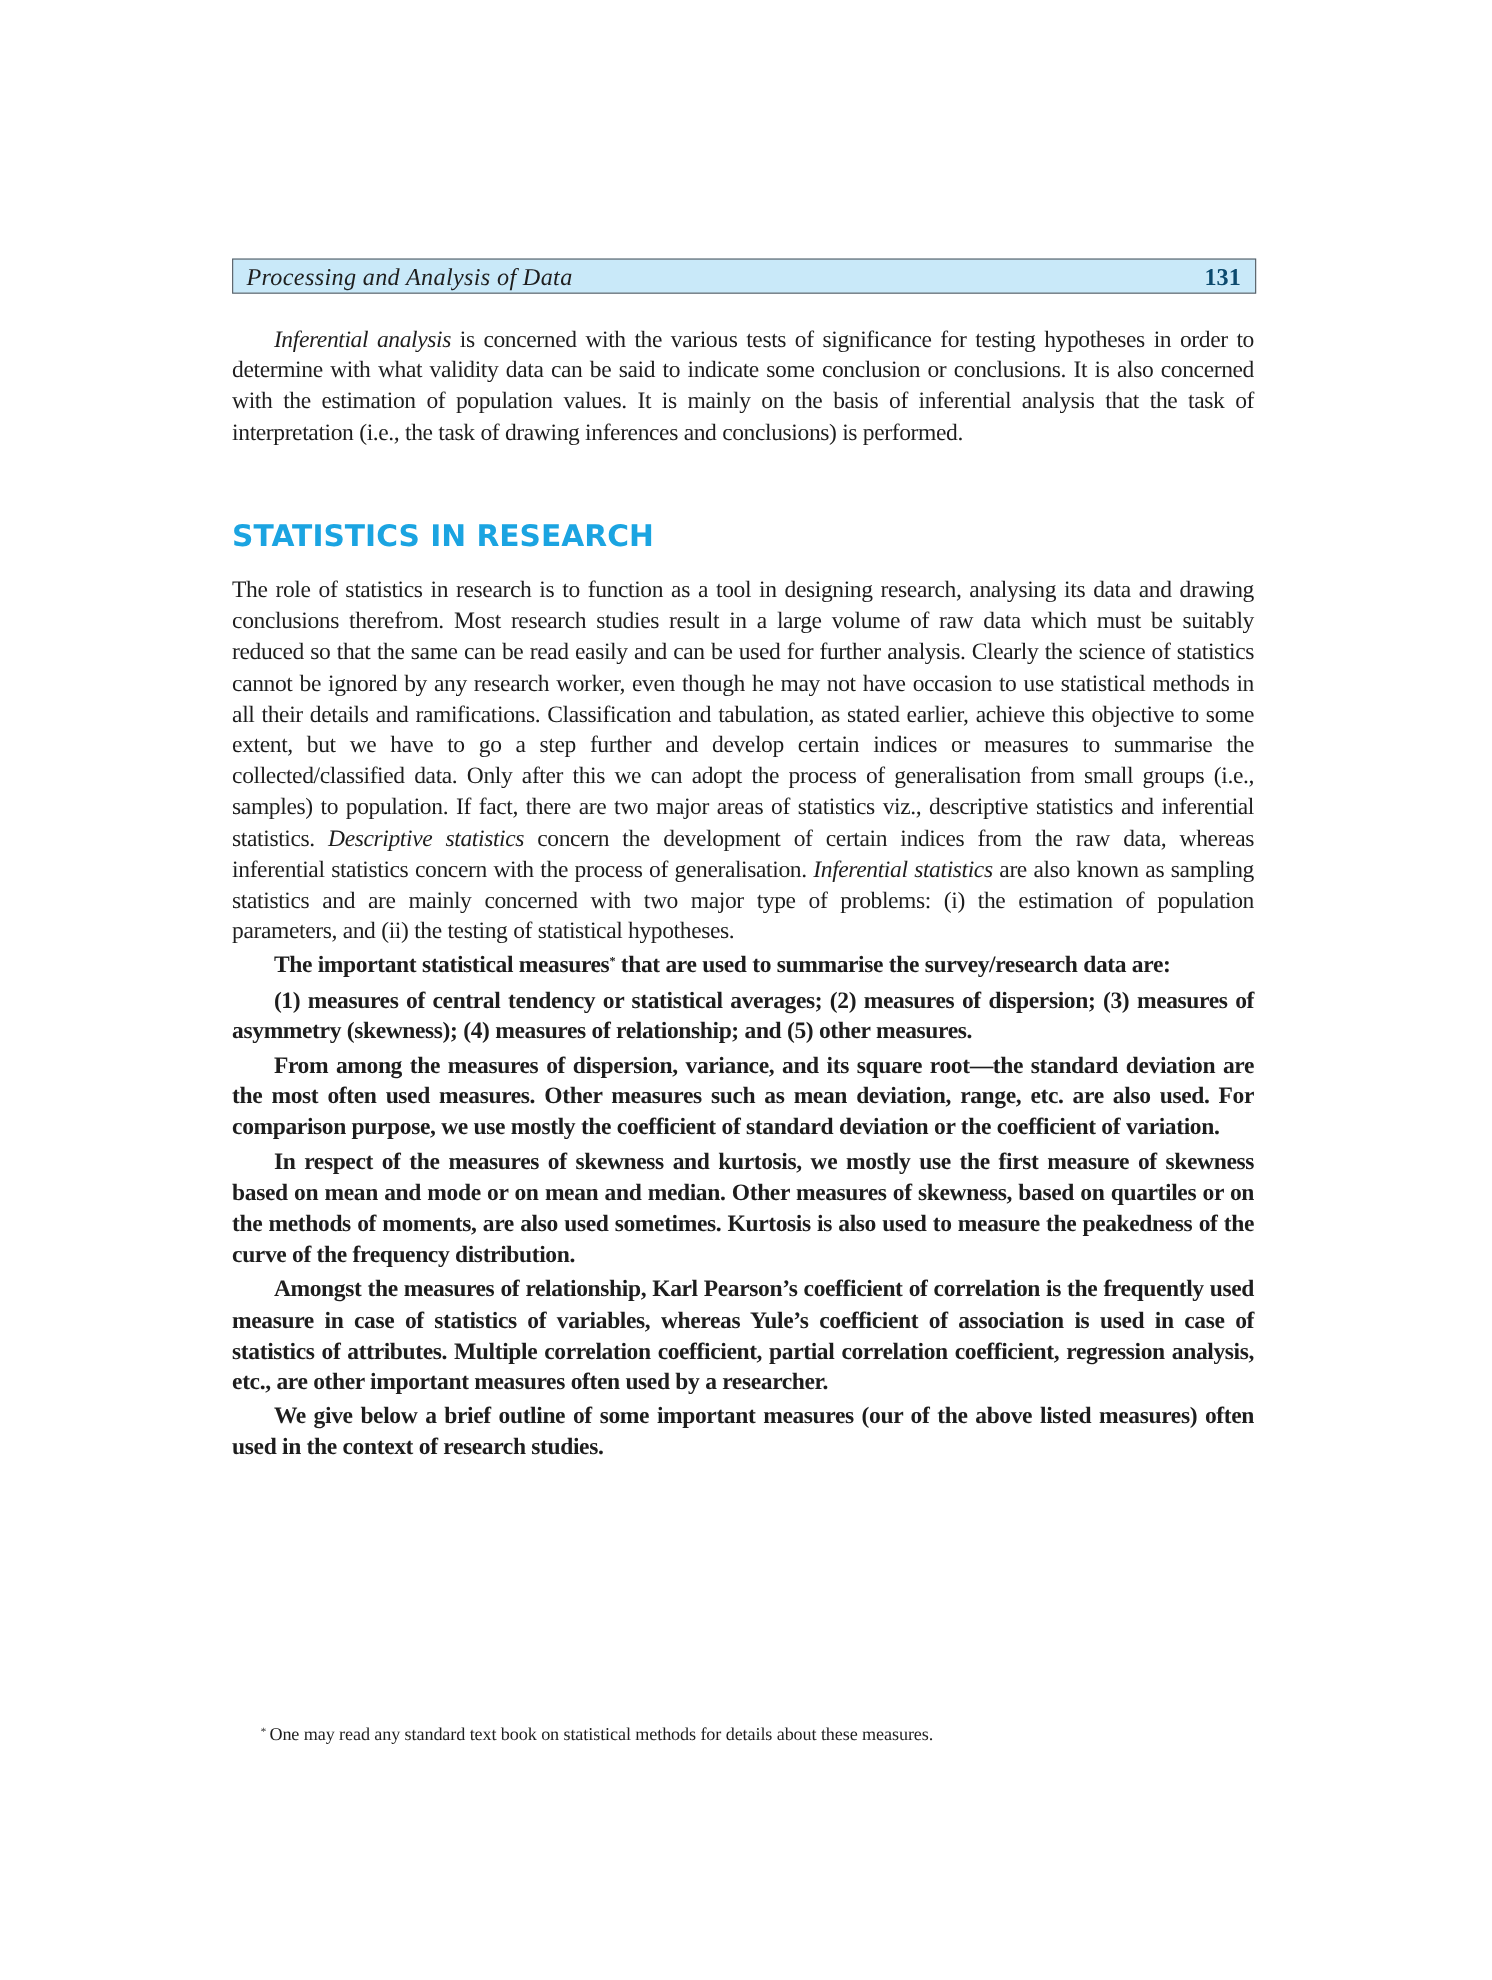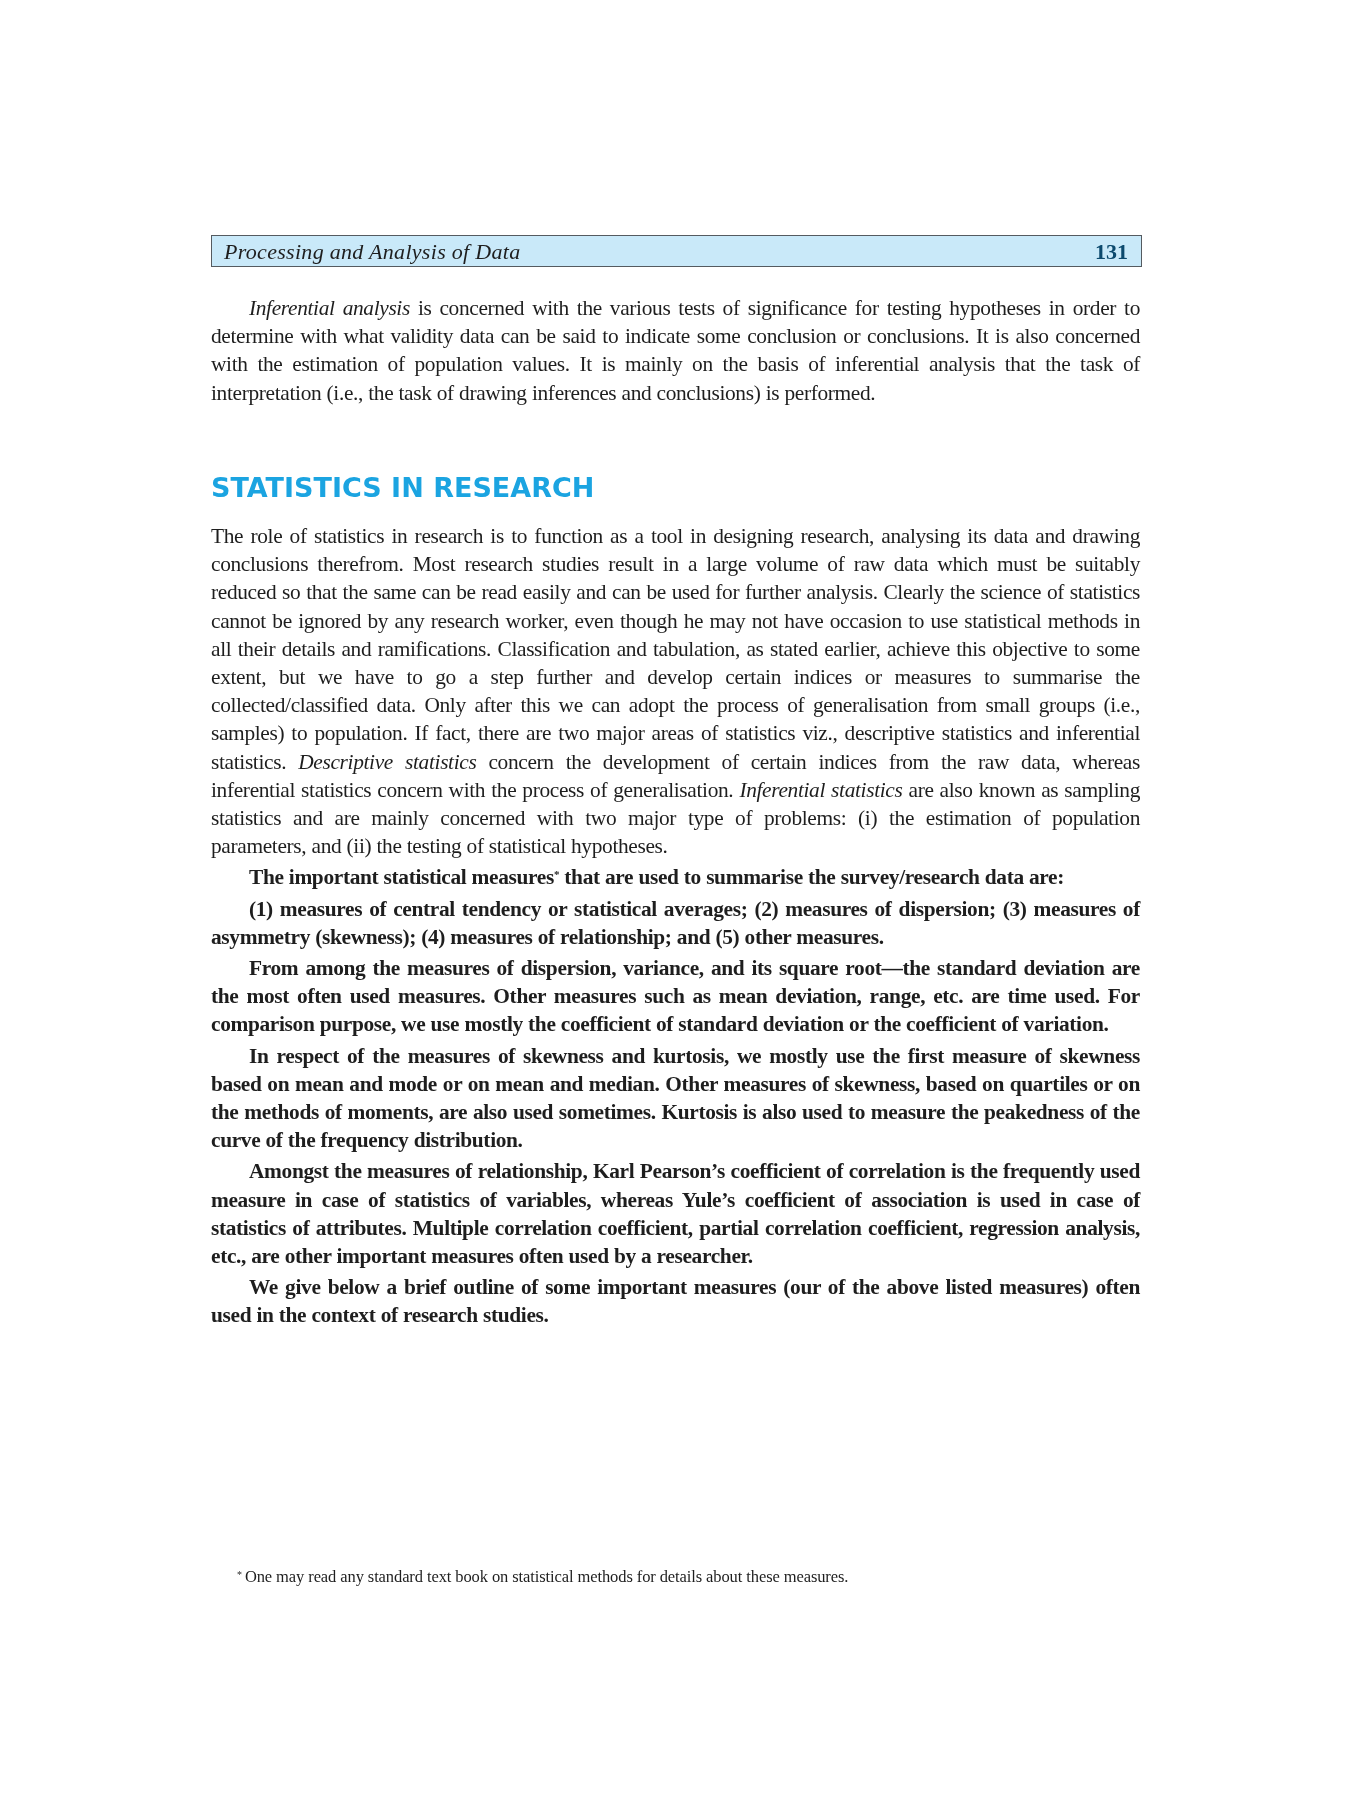--- a/index.html
+++ b/index.html
@@ -128,21 +128,21 @@
   <div class="section-heading">STATISTICS IN RESEARCH</div>
 
   <div class="body-text block-2">
     <p class="noindent"><span>The role of statistics in research is to function as a tool in designing research, analysing its data and drawing conclusions therefrom. Most research studies result in a large volume of raw data which must be suitably reduced so that the same can be read easily and can be used for further analysis. Clearly the science of statistics cannot be ignored by any research worker, even though he may not have occasion to use statistical methods in all their details and ramifications. Classification and tabulation, as stated earlier, achieve this objective to some extent, but we have to go a step further and develop certain indices or measures to summarise the collected/classified data. Only after this we can adopt the process of generalisation from small groups (i.e., samples) to population. If fact, there are two major areas of statistics viz., descriptive statistics and inferential statistics. </span><em>Descriptive statistics</em><span> concern the development of certain indices from the raw data, whereas inferential statistics concern with the process of generalisation. </span><em>Inferential statistics</em><span> are also known as sampling statistics and are mainly concerned with two major type of problems: (i) the estimation of population parameters, and (ii) the testing of statistical hypotheses.</span></p>
 
     <p><span>The important statistical measures</span><sup class="fn-mark">*</sup><span> that are used to summarise the survey/research data are:</span></p>
 
     <p>(1) measures of central tendency or statistical averages; (2) measures of dispersion; (3) measures of asymmetry (skewness); (4) measures of relationship; and (5) other measures.</p>
 
 
-    <p>From among the measures of dispersion, variance, and its square root—the standard deviation are the most often used measures. Other measures such as mean deviation, range, etc. are time used. For comparison purpose, we use mostly the coefficient of standard deviation or the coefficient of variation.</p>
+    <p>From among the measures of dispersion, variance, and its square root—the standard deviation are the most often used measures. Other measures such as mean deviation, range, etc. are also used. For comparison purpose, we use mostly the coefficient of standard deviation or the coefficient of variation.</p>
 
     <p>In respect of the measures of skewness and kurtosis, we mostly use the first measure of skewness based on mean and mode or on mean and median. Other measures of skewness, based on quartiles or on the methods of moments, are also used sometimes. Kurtosis is also used to measure the peakedness of the curve of the frequency distribution.</p>
 
     <p>Amongst the measures of relationship, Karl Pearson’s coefficient of correlation is the frequently used measure in case of statistics of variables, whereas Yule’s coefficient of association is used in case of statistics of attributes. Multiple correlation coefficient, partial correlation coefficient, regression analysis, etc., are other important measures often used by a researcher.</p>
 
 
     <p>We give below a brief outline of some important measures (our of the above listed measures) often used in the context of research studies.</p>
   </div>
 
   <div class="footnote">

